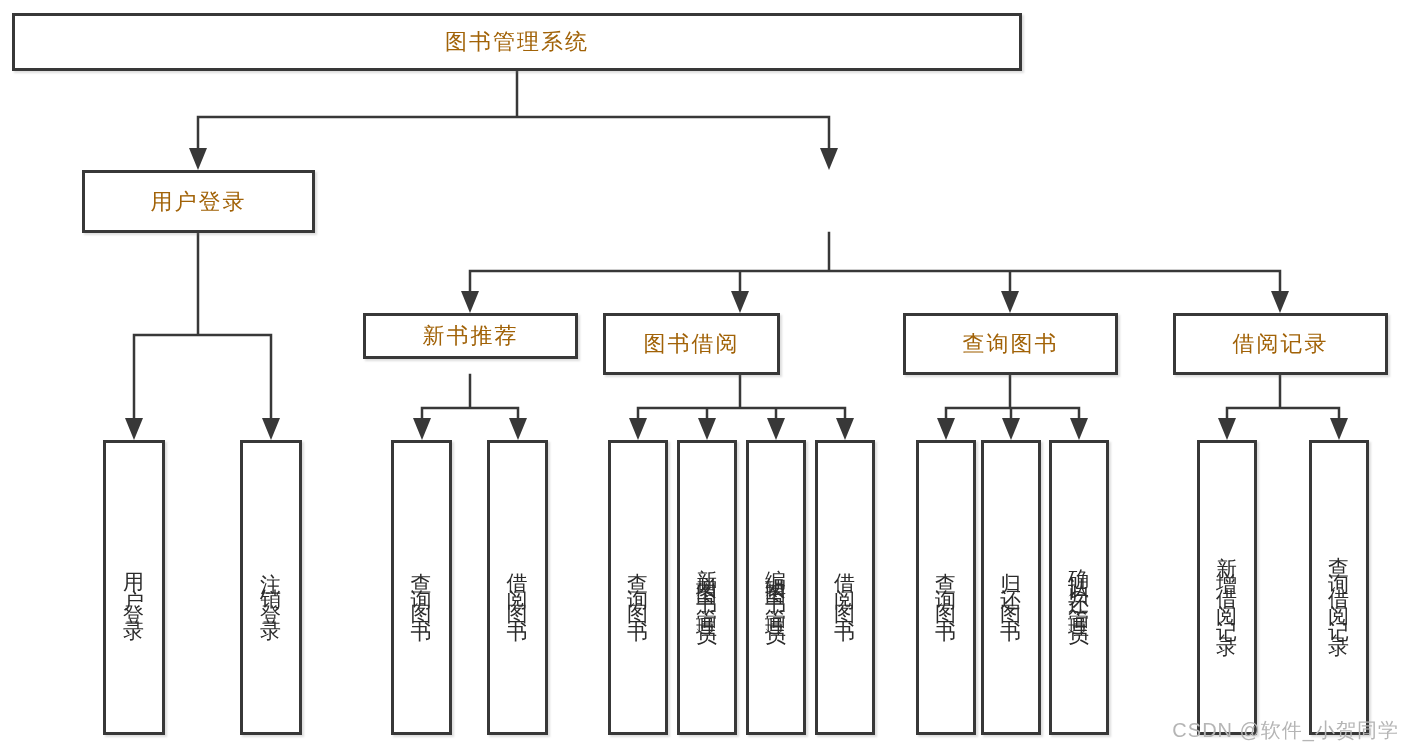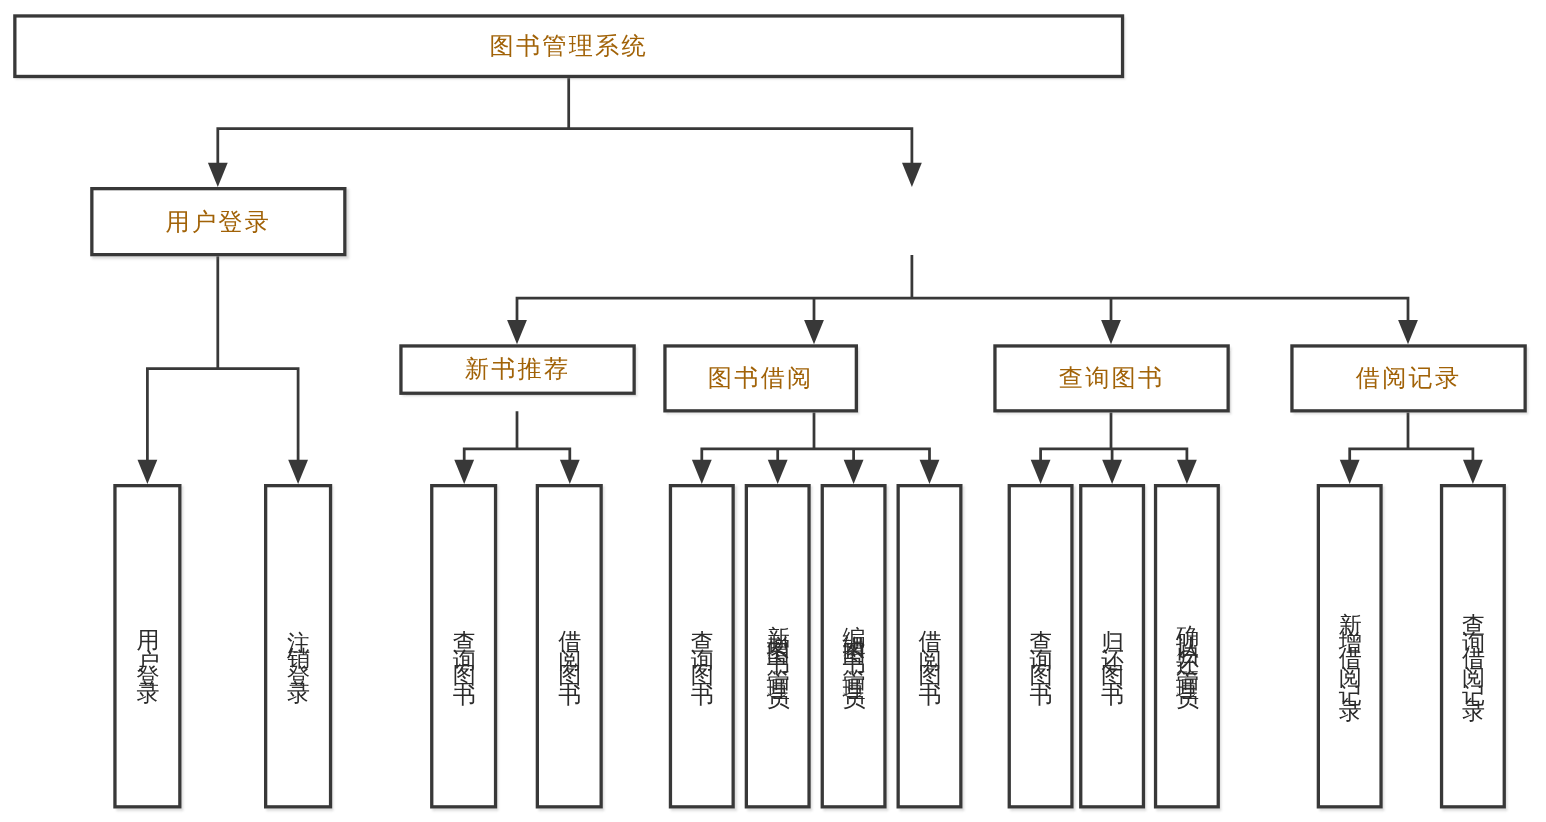--- a/index.html
+++ b/index.html
@@ -136,13 +136,14 @@
     <span class="v-label" style="letter-spacing: 8px;">确认归还（管理员）</span>
   </div>
 
   <div class="node v-node" style="left:1197px;width:60px">
     <span class="v-label" style="letter-spacing: 16px;">新增借阅记录</span>
   </div>
   <div class="node v-node" style="left:1309px;width:60px">
     <span class="v-label" style="letter-spacing: 16px;">查询借阅记录</span>
   </div>
 
+  <div class="watermark">CSDN @软件_小贺同学</div>
 </div>
 
 </body></html>

